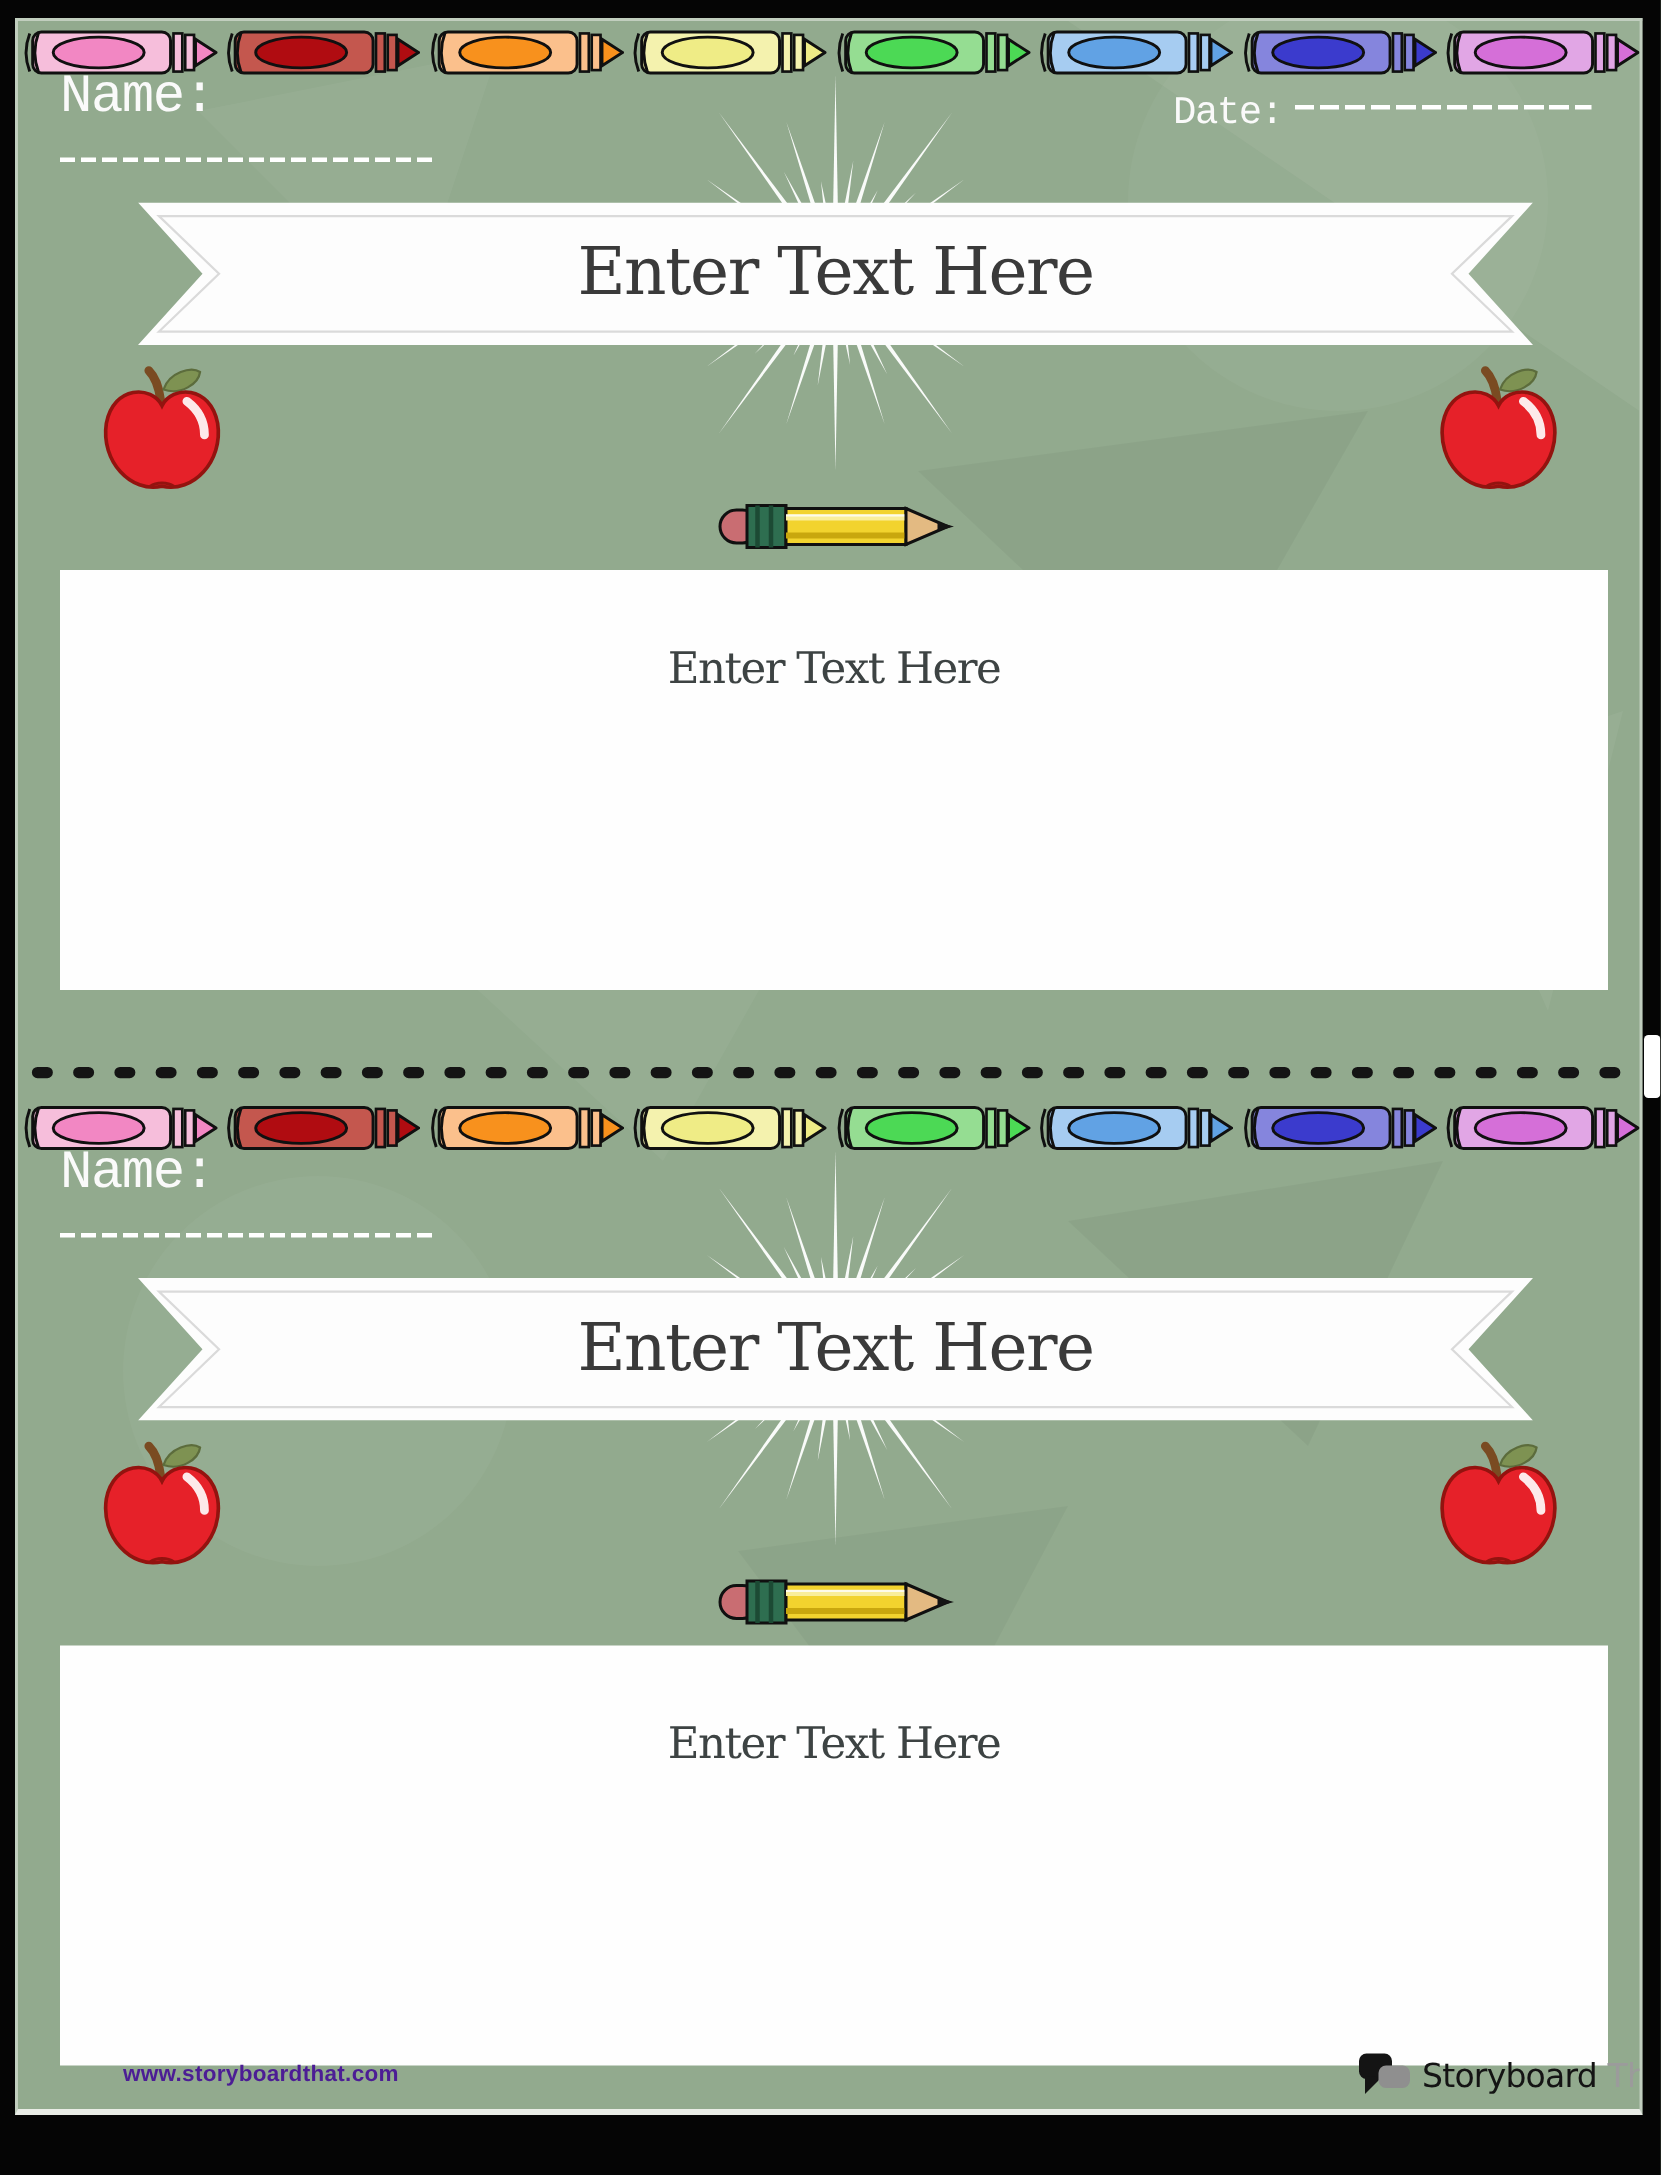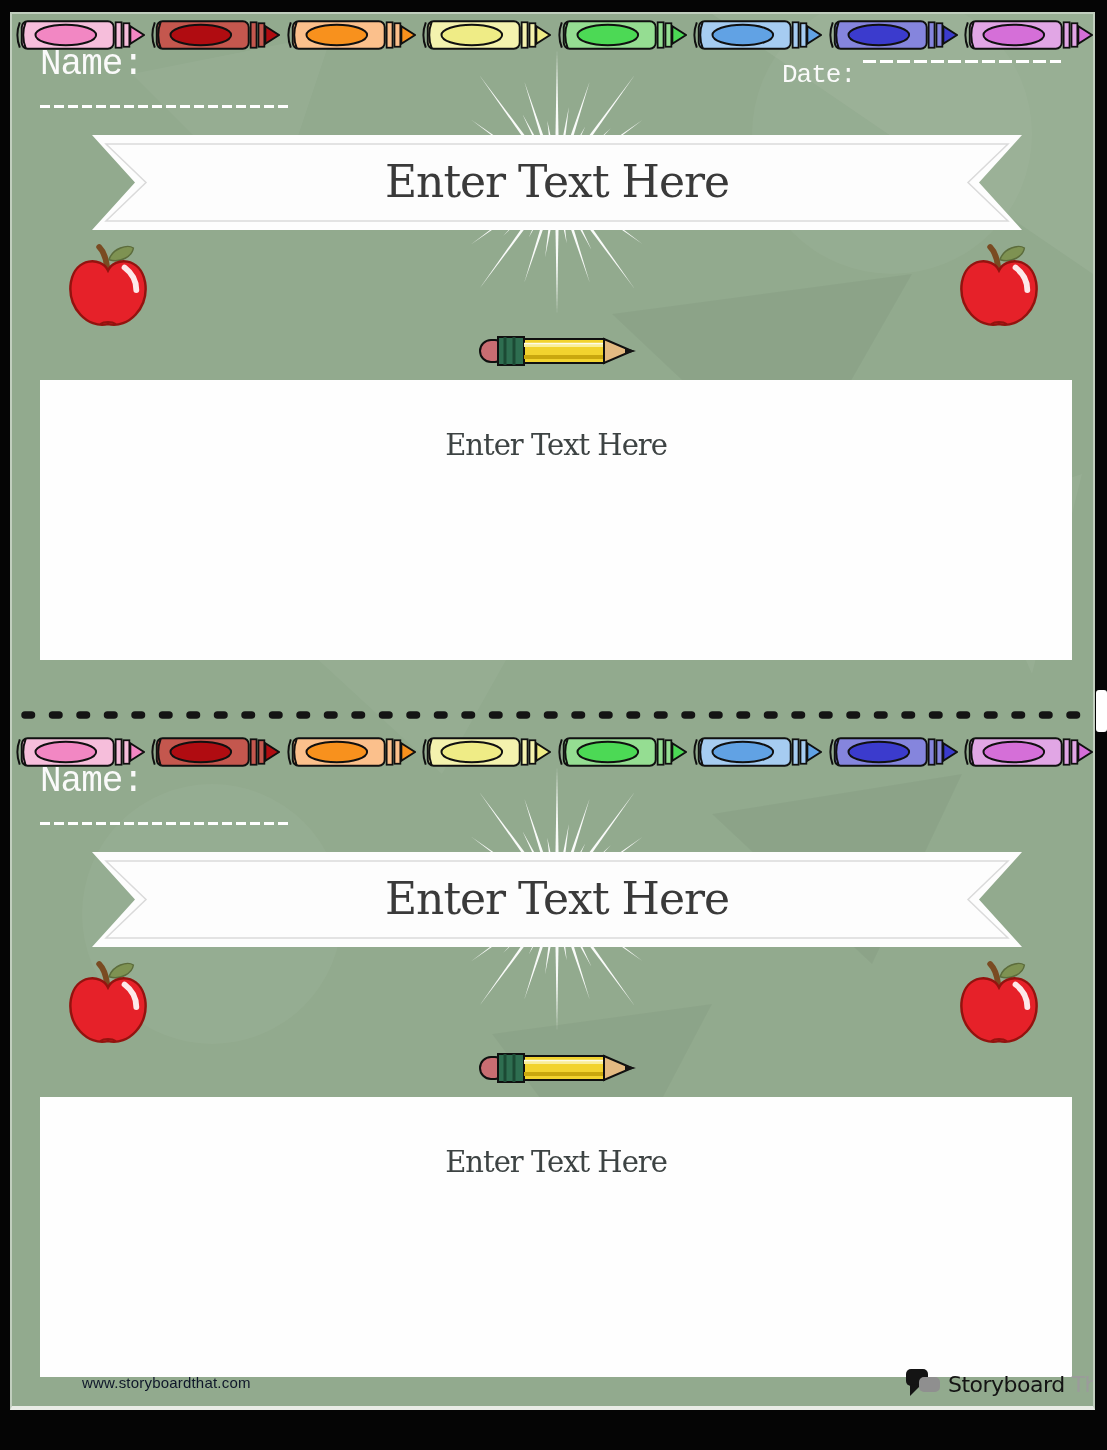--- a/index.html
+++ b/index.html
@@ -10,38 +10,38 @@
   .texture{position:absolute;left:0;top:0;width:100%;height:100%;pointer-events:none;}
   .ws{position:absolute;left:0;right:0;height:716px;}
   .ws.second{top:717px;}
   .crayon-row{position:absolute;top:2px;left:0;right:0;height:38px;display:flex;
               justify-content:space-between;}
   .crayon-row svg{width:133px;height:38px;flex:0 0 auto;}
   .name-block{position:absolute;left:28px;top:30px;color:#fafafa;}
   .hand{font-family:"Liberation Mono","DejaVu Sans Mono",monospace;font-size:36px;letter-spacing:-1px;}
   .writing-line{display:block;margin-top:20px;width:252px;height:3px;
       background:repeating-linear-gradient(90deg,#fff 0 10px,rgba(0,0,0,0) 10px 14px);}
-  .date-block{position:absolute;left:770px;top:46px;color:#fafafa;display:flex;align-items:flex-start;gap:8px;}
+  .date-block{position:absolute;left:770px;top:46px;color:#fafafa;display:flex;align-items:center;gap:8px;}
   .date-block .writing-line{width:198px;margin:0 0 7px 0;
       background:repeating-linear-gradient(90deg,#fff 0 13px,rgba(0,0,0,0) 13px 17px);}
   .starburst{position:absolute;left:295px;top:-2px;width:500px;height:340px;}
   .banner{position:absolute;left:80px;top:121px;width:930px;height:95px;}
   .banner .ribbon{position:absolute;left:0;top:0;width:100%;height:100%;}
   .banner-text{position:relative;text-align:center;line-height:93px;
       font-family:"DejaVu Serif",serif;font-size:44px;color:#3a3a3a;letter-spacing:-1px;}
   .apple{position:absolute;width:82px;height:92px;top:229px;}
   .apple.left{left:55px;}
   .apple.right{left:946px;}
   .pencil{position:absolute;left:466px;top:318px;width:160px;height:38px;}
   .textbox{position:absolute;left:28px;top:366px;width:1032px;height:280px;background:#fefefe;}
   .textbox-text{margin-top:48px;text-align:center;font-family:"DejaVu Serif",serif;
       font-size:29px;color:#3d4343;letter-spacing:-1px;}
   .divider{position:absolute;left:8px;top:694px;width:1072px;height:14px;}
-  .footer-url{position:absolute;left:70px;top:1360px;font-size:15px;font-weight:normal;
-      color:#0f172a;letter-spacing:.2px;}
+  .footer-url{position:absolute;left:70px;top:1360px;font-size:15px;font-weight:bold;
+      color:#4c1d95;letter-spacing:.2px;}
   .logo{position:absolute;left:893px;top:1354px;display:flex;align-items:center;gap:7px;}
   .logo-word{font-family:"DejaVu Sans",sans-serif;font-size:22px;font-weight:normal;letter-spacing:-.5px;}
   .scroll-thumb{position:absolute;left:1096px;top:690px;width:11px;height:42px;background:#ffffff;
       border-radius:3px;}
 </style>
 </head>
 <body>
 
 <div class="stage">
   <div class="page">

